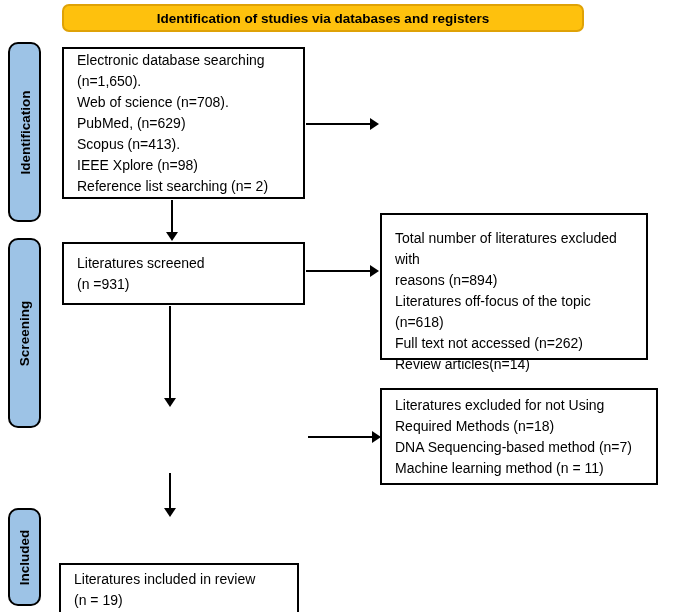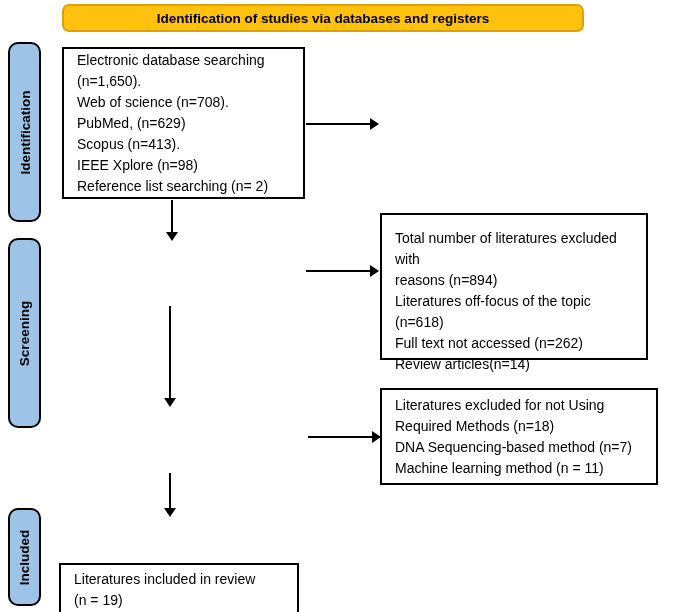--- a/index.html
+++ b/index.html
@@ -87,20 +87,24 @@
   <div class="fbox" style="left:62px; top:47px; width:243px; height:152px;">
     <div class="box-text">Electronic database searching
 (n=1,650).
 Web of science (n=708).
 PubMed, (n=629)
 Scopus (n=413).
 IEEE Xplore (n=98)
 Reference list searching (n= 2)</div>
   </div>
 
+  <div class="fbox" style="left:62px; top:242px; width:243px; height:63px;">
+    <div class="box-text">Literatures screened
+(n =931)</div>
+  </div>
 
 
   <div class="fbox" style="left:59px; top:517px; width:240px; height:53px;margin-top:46px;">
     <div class="box-text">Literatures included in review
 (n = 19)</div>
   </div>
 
 
   <div class="fbox top-align" style="left:380px; top:213px; width:268px; height:147px;">
     <div class="box-text">Total number of literatures excluded with

